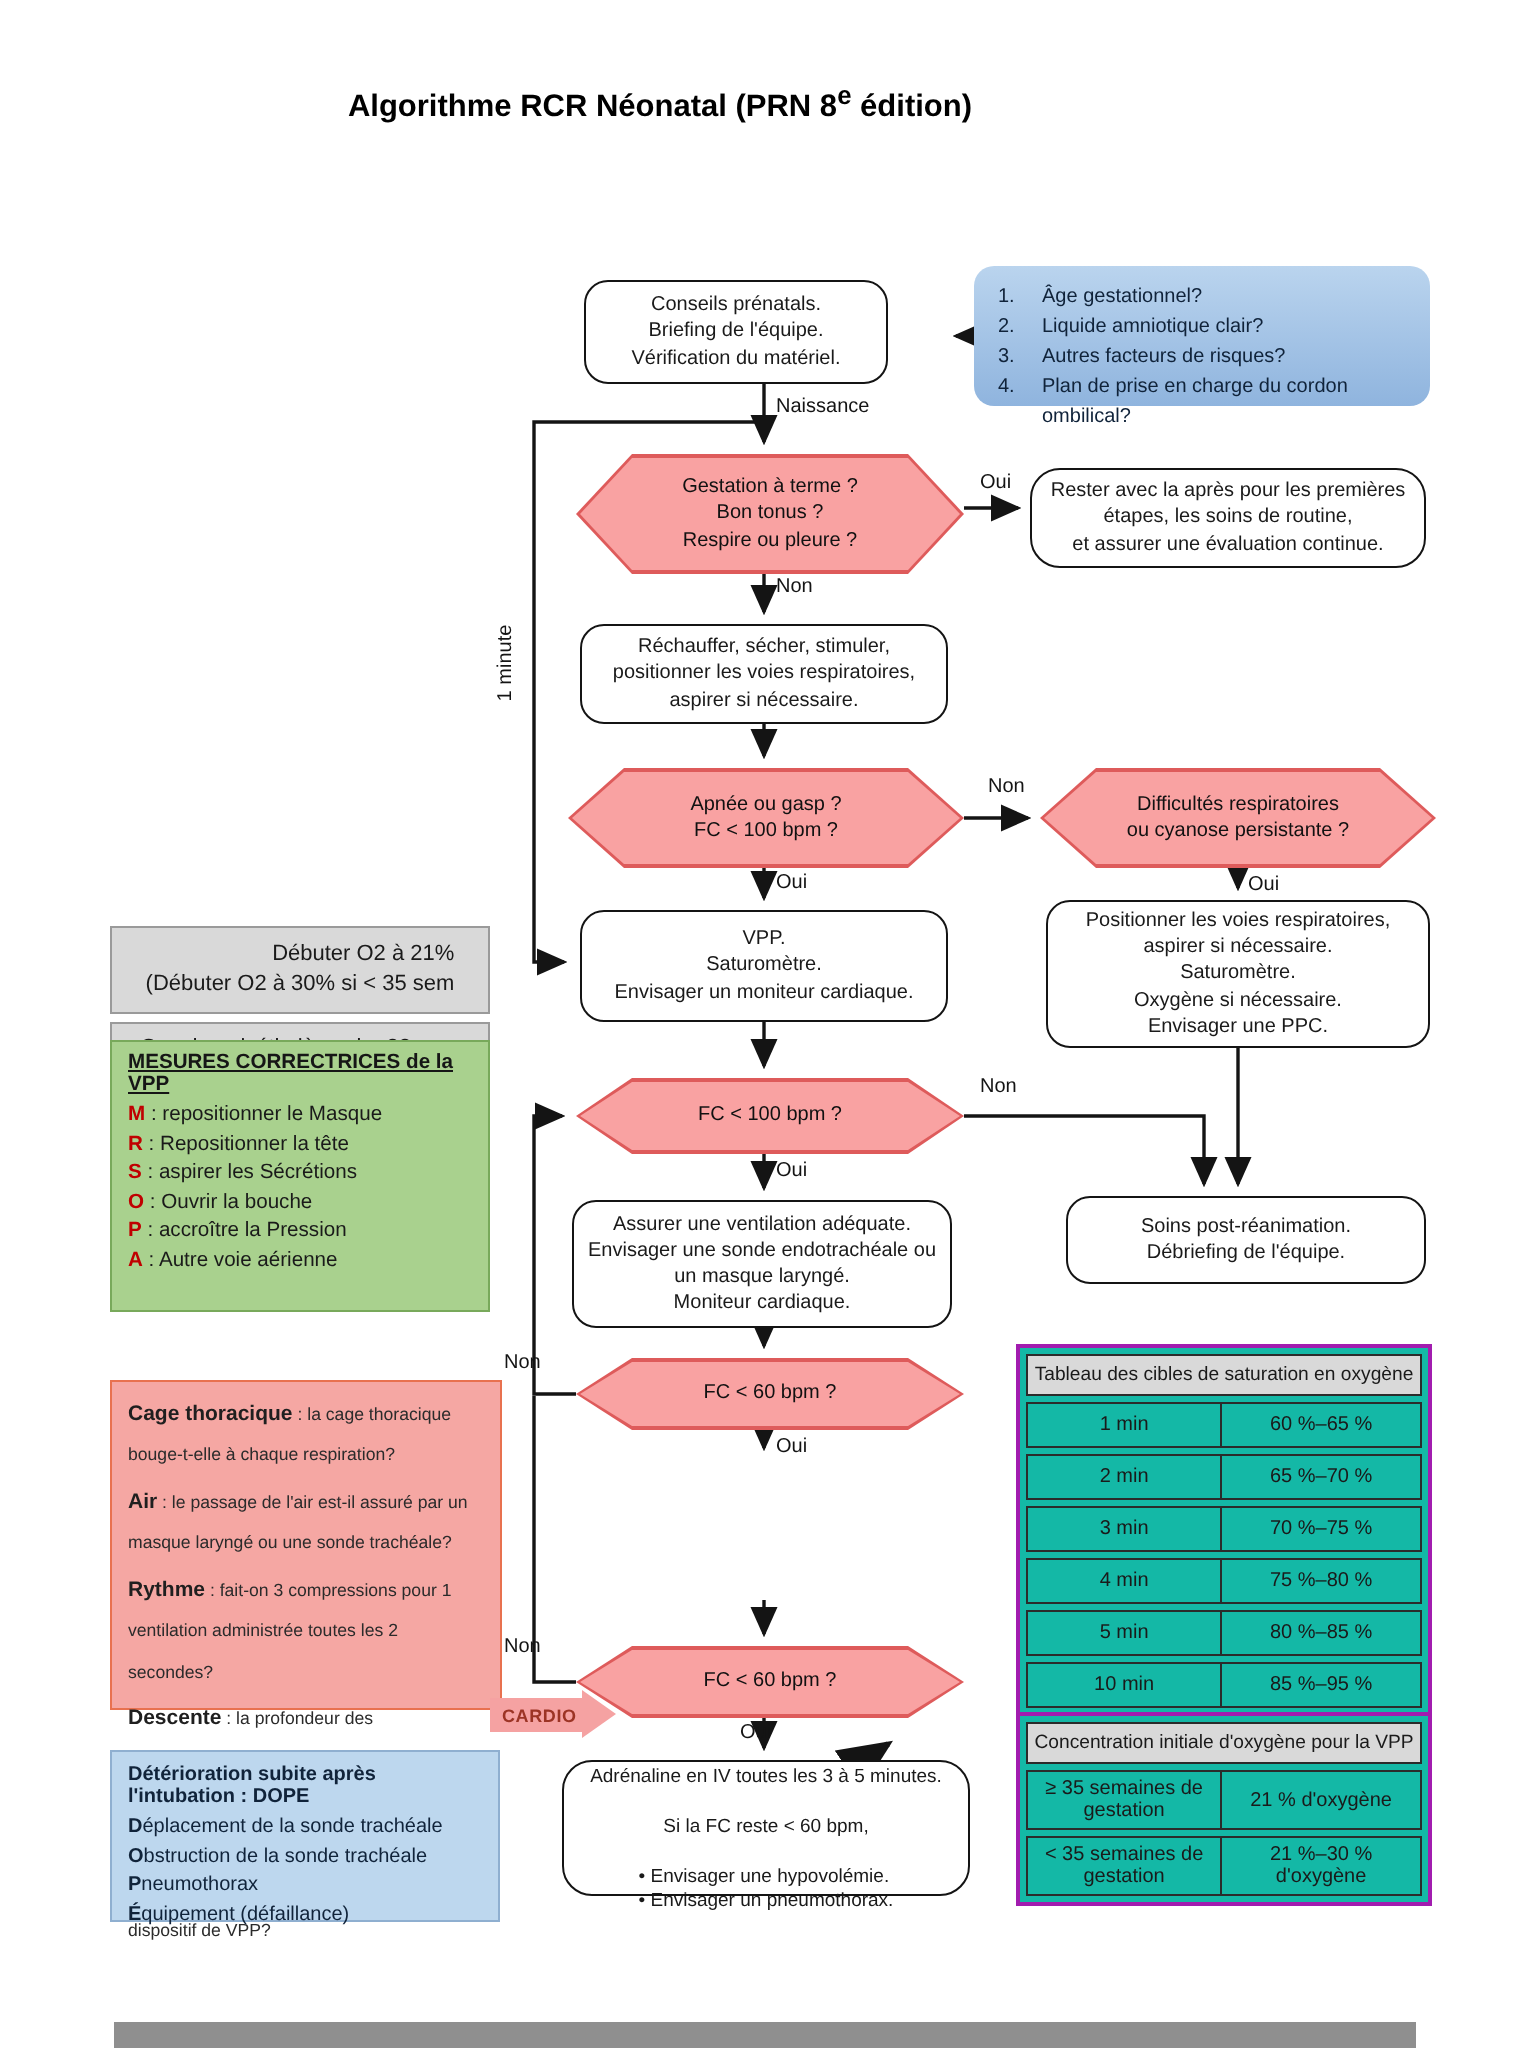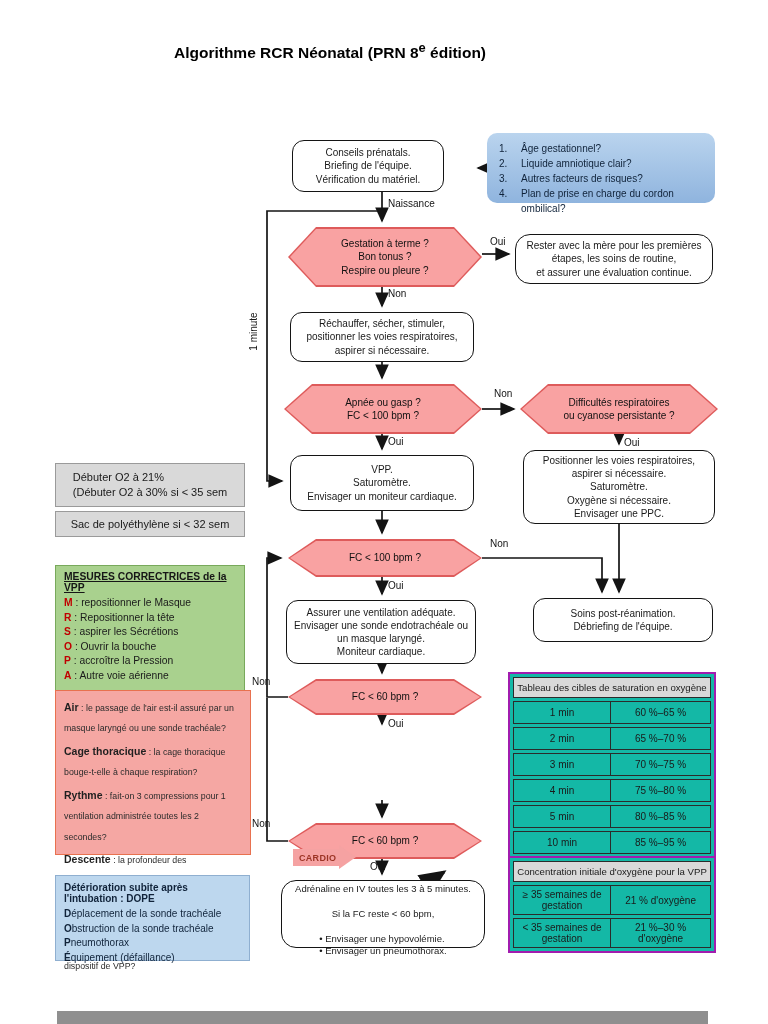--- a/index.html
+++ b/index.html
@@ -18,21 +18,21 @@
   .hex{clip-path:polygon(28px 0,calc(100% - 28px) 0,100% 50%,calc(100% - 28px) 100%,28px 100%,0 50%);background:#DE5B5B;}
   .hex-fill{position:absolute;inset:2px;clip-path:polygon(26px 0,calc(100% - 26px) 0,100% 50%,calc(100% - 26px) 100%,26px 100%,0 50%);background:#F9A2A2;}
   .hex-text{position:absolute;inset:0;display:flex;align-items:center;justify-content:center;text-align:center;
             font-size:10px;line-height:1.32;white-space:pre-line;color:#111;}
 
   .qbox{background:linear-gradient(180deg,#BAD4EE 0%,#8FB4DE 100%);border-radius:10px;padding:8px 6px 8px 8px;font-size:10px;color:#10233a;}
   .qrow{display:flex;line-height:1.5;}
   .qnum{width:22px;flex:none;padding-left:4px;}
 
   .gray-note{background:#D9D9D9;border:1px solid #9a9a9a;display:flex;align-items:center;justify-content:center;
-             text-align:left;font-size:11px;line-height:1.35;white-space:pre-line;}
+             text-align:right;font-size:11px;line-height:1.35;white-space:pre-line;}
 
   .green-box{background:#A9D18E;border:1px solid #78A95B;padding:5px 8px;font-size:10.3px;}
   .gtitle{text-decoration:underline;font-weight:600;margin-bottom:3px;color:#161616;}
   .mrow{line-height:1.42;}
   .mletter{color:#C00000;font-weight:700;}
 
   .pink-box{background:#F5A7A3;border:1px solid #E8714F;padding:5px 8px 3px;}
   .crow{margin:0 0 3px;line-height:1.28;}
   .cterm{font-weight:700;font-size:10.5px;color:#1f1f1f;}
   .cdesc{font-size:8.8px;color:#2b2b2b;}
@@ -45,21 +45,21 @@
   .table-wrap{border:2px solid #a21caf;padding:3px;background:#14b8a6;}
   .thead{background:#D9D9D9;border:1.5px solid #2b2b2b;text-align:center;font-size:9.6px;padding:4px 2px;margin-bottom:3px;}
   .trow{display:flex;border:1.5px solid #2b2b2b;margin-bottom:3px;align-items:stretch;}
   .trow:last-child{margin-bottom:0;}
   .tl{width:47%;border-right:1.5px solid #2b2b2b;text-align:center;font-size:10px;padding:5px 2px;white-space:pre-line;
       display:flex;align-items:center;justify-content:center;}
   .tr2{flex:1;text-align:center;font-size:10px;padding:5px 2px;white-space:pre-line;
       display:flex;align-items:center;justify-content:center;}
   .compact .tl,.compact .tr2{padding:3px 2px;}
 
-  .cardio-arrow{display:flex;align-items:center;margin-left:48px;}
+  .cardio-arrow{display:flex;align-items:center;}
   .ca-band{display:inline-block;background:#F5A2A2;color:#9C3425;font-weight:700;font-size:9px;padding:4px 3px 3px 6px;letter-spacing:.3px;}
   .ca-head{width:0;height:0;border-top:12px solid transparent;border-bottom:12px solid transparent;border-left:17px solid #F5A2A2;}
 
   .adren-bullets{display:inline-block;text-align:left;white-space:pre-line;}
   .bottom-bar{background:#8F8F8F;}
 </style>
 </head>
 <body>
 
 <div class="page">
@@ -122,21 +122,21 @@
   <div class="abs elabel" style="left:388px;top:198px">Naissance</div>
   <div class="abs elabel rot" style="left:228px;top:326px;width:50px">1 minute</div>
 
   <div class="abs hex" style="left:288px;top:227px;width:194px;height:60px">
     <div class="hex-fill"></div>
     <div class="hex-text">Gestation à terme ?
 Bon tonus ?
 Respire ou pleure ?</div>
   </div>
   <div class="abs elabel" style="left:490px;top:236px">Oui</div>
-  <div class="abs fbox" style="left:515px;top:234px;width:198px;height:50px;border-radius:15px">Rester avec la mère pour les premières
+  <div class="abs fbox" style="left:515px;top:234px;width:198px;height:50px;border-radius:15px">Rester avec la après pour les premières
 étapes, les soins de routine,
 et assurer une évaluation continue.</div>
 
   <div class="abs elabel" style="left:388px;top:288px">Non</div>
   <div class="abs fbox" style="left:290px;top:312px;width:184px;height:50px">Réchauffer, sécher, stimuler,
 positionner les voies respiratoires,
 aspirer si nécessaire.</div>
 
   <div class="abs hex" style="left:284px;top:384px;width:198px;height:50px">
     <div class="hex-fill"></div>
@@ -196,33 +196,33 @@
       <div>Si la FC reste &lt; 60 bpm,</div>
       <div class="adren-bullets">• Envisager une hypovolémie.
 • Envisager un pneumothorax.</div>
     </div>
   </div>
 
   <div class="abs gray-note" style="left:55px;top:463px;width:190px;height:44px">Débuter O2 à 21%
 (Débuter O2 à 30% si &lt; 35 sem</div>
   <div class="abs gray-note" style="left:55px;top:511px;width:190px;height:26px">Sac de polyéthylène si &lt; 32 sem</div>
 
-  <div class="abs green-box" style="left:55px;top:565px;width:190px;height:136px">
+  <div class="abs green-box" style="left:55px;top:520px;width:190px;height:136px">
     <div class="gtitle">MESURES CORRECTRICES de la VPP</div>
     <div class="mrow"><span class="mletter">M</span><span> : repositionner le Masque</span></div>
     <div class="mrow"><span class="mletter">R</span><span> : Repositionner la tête</span></div>
     <div class="mrow"><span class="mletter">S</span><span> : aspirer les Sécrétions</span></div>
     <div class="mrow"><span class="mletter">O</span><span> : Ouvrir la bouche</span></div>
     <div class="mrow"><span class="mletter">P</span><span> : accroître la Pression</span></div>
     <div class="mrow"><span class="mletter">A</span><span> : Autre voie aérienne</span></div>
   </div>
 
   <div class="abs pink-box" style="left:55px;top:690px;width:196px;height:165px">
+    <p class="crow"><span class="cterm">Cage thoracique</span><span class="cdesc"> : la cage thoracique bouge-t-elle à chaque respiration?</span></p>
     <p class="crow"><span class="cterm">Air</span><span class="cdesc"> : le passage de l'air est-il assuré par un masque laryngé ou une sonde trachéale?</span></p>
-    <p class="crow"><span class="cterm">Cage thoracique</span><span class="cdesc"> : la cage thoracique bouge-t-elle à chaque respiration?</span></p>
     <p class="crow"><span class="cterm">Rythme</span><span class="cdesc"> : fait-on 3 compressions pour 1 ventilation administrée toutes les 2 secondes?</span></p>
     <p class="crow"><span class="cterm">Descente</span><span class="cdesc"> : la profondeur des compressions correspond-elle au 1/3 du diamètre antéro-postérieur du thorax?</span></p>
     <p class="crow"><span class="cterm">Inspiration d'Oxygène</span><span class="cdesc"> : administre-t-on de l'oxygène à 100% par l'intermédiaire du dispositif de VPP?</span></p>
   </div>
 
   <div class="abs cardio-arrow" style="left:245px;top:845px">
     <span class="ca-band">CARDIO</span>
       <span class="ca-head"></span>
   </div>
 

